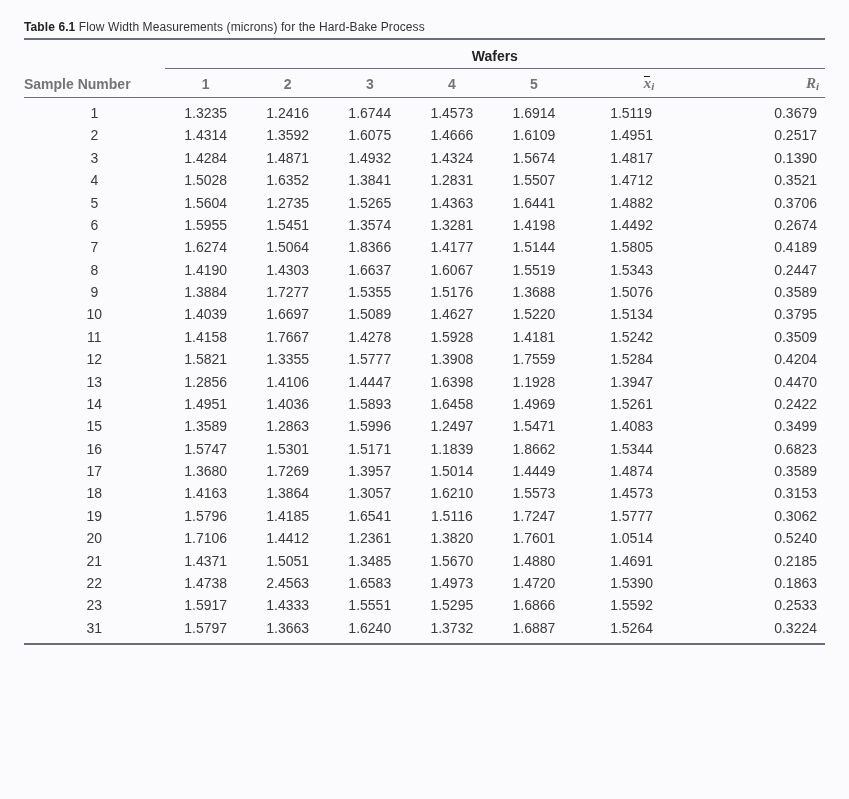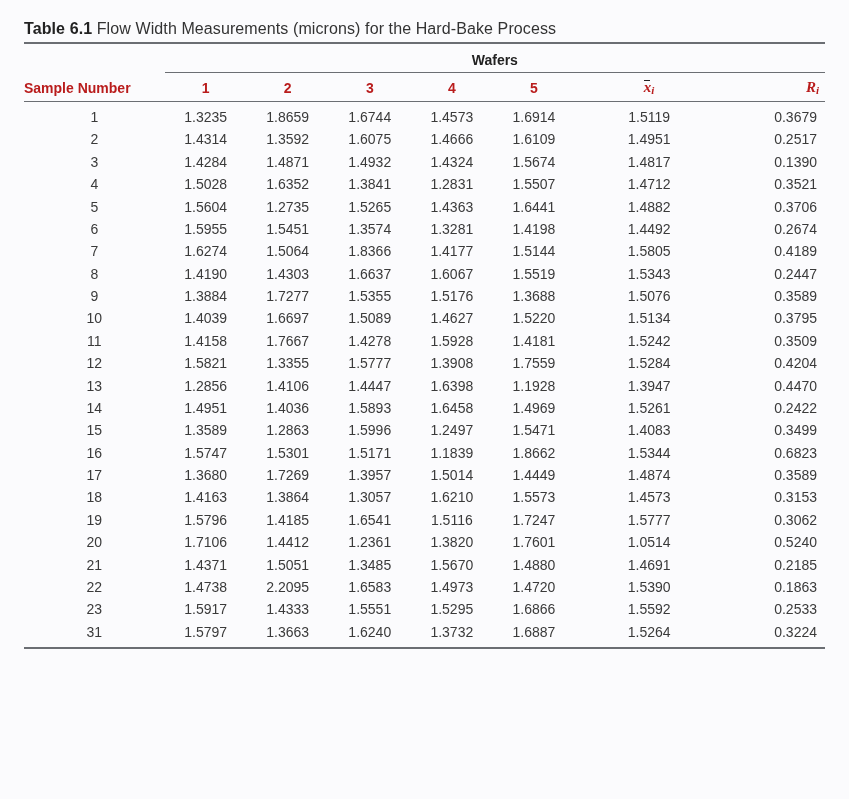--- a/index.html
+++ b/index.html
@@ -5,21 +5,21 @@
   html,body{margin:0;padding:0;background:#fbfbfd;}
   body{
     font-family:"Helvetica Neue","Arial",sans-serif;
     color:#3a3a3a;
     width:849px;
     padding:20px 24px 24px 24px;
     box-sizing:border-box;
     font-size:14px;
   }
   .caption{
-    font-size:16px;
+    font-size:12px;
     color:#333;
     margin:0 0 4px 0;
     letter-spacing:.1px;
   }
   .caption .tbl-label{font-weight:700;color:#222;}
   .caption .tbl-title{font-weight:400;}
   .tbl-wrap{
     border-top:2px solid #6b6e73;
     border-bottom:2px solid #6b6e73;
   }
@@ -37,31 +37,31 @@
   col.c-x {width:11%;}
   col.c-r {width:13%;}
   .row-spanner td.spanner{
     border-bottom:1px solid #6b6e73;
     font-weight:700;
     color:#222;
     padding:8px 0 4px 0;
   }
   tr.header th{
     font-weight:700;
-    color:#b91c1c;
+    color:#737373;
     border-bottom:1px solid #6b6e73;
     padding:6px 4px 5px 4px;
     vertical-align:bottom;
   }
   tr.header th.sn{text-align:left;padding-left:0;}
   tr.header th.rcol{text-align:right;padding-right:6px;}
   tr.header th.xcol{text-align:center;}
   tbody.data td.sn{text-align:center;}
   tbody.data td.rcol{text-align:right;padding-right:8px;}
-  tbody.data td.xcol{text-align:center;}
+  tbody.data td.xcol{text-align:left;}
   tbody.data tr:first-child td{padding-top:7px;}
   tbody.data tr:last-child td{padding-bottom:7px;}
   
   .xbar{position:relative;display:inline-block;font-style:italic;font-family:"Times New Roman","Georgia",serif;font-size:15px;}
   .xbar .bar{position:absolute;top:1px;left:0;right:4px;height:1px;background:#222;}
   .xbar .sub{font-size:11px;font-style:italic;vertical-align:-2px;}
   .ri{font-style:italic;font-family:"Times New Roman","Georgia",serif;font-size:15px;}
   .ri .sub{font-size:11px;font-style:italic;vertical-align:-2px;}
 </style>
 </head>
@@ -108,21 +108,21 @@
         <span class="ri"><span>R</span><span class="sub">i</span></span>
       </th>
     </tr>
   </tbody>
 
   <tbody class="data" id="tbody-data">
 
   <tr>
           <td class="sn">1</td>
           <td>1.3235</td>
-          <td>1.8659</td>
+          <td>1.2416</td>
           <td>1.6744</td>
           <td>1.4573</td>
           <td>1.6914</td>
           <td></td>
           <td class="xcol">1.5119</td>
           <td></td>
           <td class="rcol">0.3679</td>
         </tr>
         <tr>
           <td class="sn">2</td>
@@ -360,21 +360,21 @@
           <td>1.5670</td>
           <td>1.4880</td>
           <td></td>
           <td class="xcol">1.4691</td>
           <td></td>
           <td class="rcol">0.2185</td>
         </tr>
         <tr>
           <td class="sn">22</td>
           <td>1.4738</td>
-          <td>2.2095</td>
+          <td>2.4563</td>
           <td>1.6583</td>
           <td>1.4973</td>
           <td>1.4720</td>
           <td></td>
           <td class="xcol">1.5390</td>
           <td></td>
           <td class="rcol">0.1863</td>
         </tr>
         <tr>
           <td class="sn">23</td>

